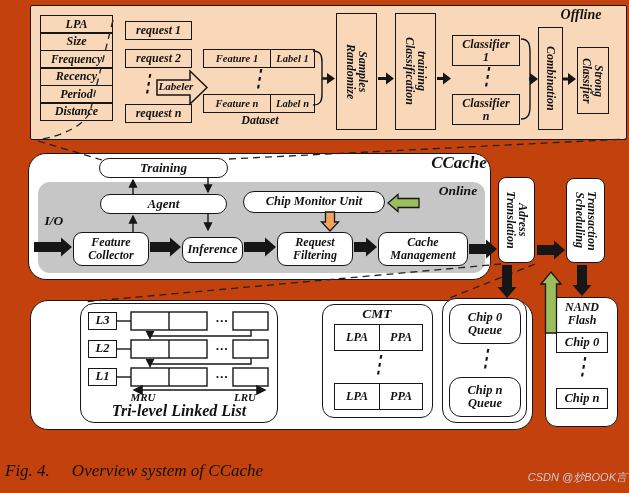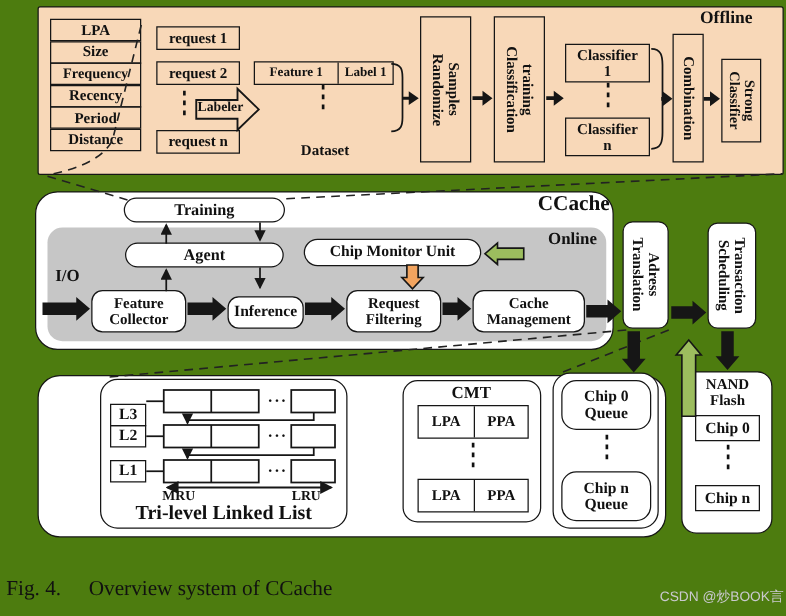--- a/index.html
+++ b/index.html
@@ -1,17 +1,17 @@
 <!DOCTYPE html>
 <html><head>
 <meta charset="utf-8">
 <style>
   html,body{margin:0;padding:0;background:#fff;}
-  .stage{position:relative;width:629px;height:493px;background:#4d7c0f;overflow:hidden;
-         font-family:"Liberation Serif",serif;color:#111;}
+  .stage{position:relative;width:629px;height:493px;background:#c2410c;overflow:hidden;
+         font-family:"Liberation Serif",serif;color:#111;font-style:italic;}
   .box{position:absolute;box-sizing:border-box;border:1.5px solid #161616;
        display:flex;align-items:center;justify-content:center;text-align:center;
        font-weight:700;line-height:1.06;}
   .lbl{position:absolute;box-sizing:border-box;font-weight:700;text-align:center;line-height:1.06;}
   .peachpanel{background:#f8d8b8;border:1.8px solid #161616;}
   .white{background:#fff;}
   .gray{background:#c6c6c6;}
   .pill{border-radius:12px;}
   .r8{border-radius:8px;}
   .r9{border-radius:9px;}
@@ -74,20 +74,28 @@
   <div class="lbl ztop" style="left:158px;top:81px;width:36px;font-size:11px;">Labeler</div>
 
   <div class="box" style="left:203px;top:49px;width:112px;height:19px;font-size:10.5px;padding:0;">
     <span style="width:66px;border-right:1.5px solid #161616;align-self:stretch;display:flex;align-items:center;justify-content:center;">
         <span>Feature 1</span>
       </span>
     <span style="flex:1;display:flex;align-items:center;justify-content:center;">
         <span>Label 1</span>
       </span>
   </div>
+  <div class="box" style="left:203px;top:94px;width:112px;height:19px;font-size:10.5px;padding:0;">
+    <span style="width:66px;border-right:1.5px solid #161616;align-self:stretch;display:flex;align-items:center;justify-content:center;">
+        <span>Feature n</span>
+      </span>
+    <span style="flex:1;display:flex;align-items:center;justify-content:center;">
+        <span>Label n</span>
+      </span>
+  </div>
   <div class="vdots" style="left:251px;top:72px;width:14px;">⋮</div>
   <div class="lbl" style="left:225px;top:114px;width:70px;font-size:12px;">Dataset</div>
 
   <div class="box" style="left:336px;top:13px;width:41px;height:117px;font-size:12px;">
     <div class="vlr">
       <span class="vline">Randomize</span>
       <span class="vline">Samples</span>
     </div>
   </div>
   <div class="box" style="left:395px;top:13px;width:41px;height:117px;font-size:12px;">
@@ -171,21 +179,21 @@
   <div class="box white r8" style="left:566px;top:178px;width:39px;height:85px;font-size:12px;">
     <div class="vrl">
       <span class="vline">Transaction</span>
       <span class="vline">Scheduling</span>
     </div>
     </div>
 
   <div class="box white r18" style="left:30px;top:300px;width:503px;height:130px;border-width:1.8px;"></div>
 
   <div class="box white r14" style="left:80px;top:303px;width:198px;height:120px;"></div>
-  <div class="box" style="left:88px;top:312px;width:29px;height:18px;font-size:12.5px;margin-top:11px;">
+  <div class="box" style="left:88px;top:312px;width:29px;height:18px;font-size:12.5px;">
       <span>L3</span>
     </div>
   <div class="box" style="left:88px;top:340px;width:29px;height:18px;font-size:12.5px;justify-content:center;">
       <span>L2</span>
     </div>
   <div class="box" style="left:88px;top:368px;width:29px;height:18px;font-size:12.5px;">
       <span>L1</span>
     </div>
   <div class="lbl" style="left:210px;top:314px;width:24px;font-size:13px;letter-spacing:1px;">···</div>
   <div class="lbl" style="left:210px;top:342px;width:24px;font-size:13px;letter-spacing:1px;">···</div>

